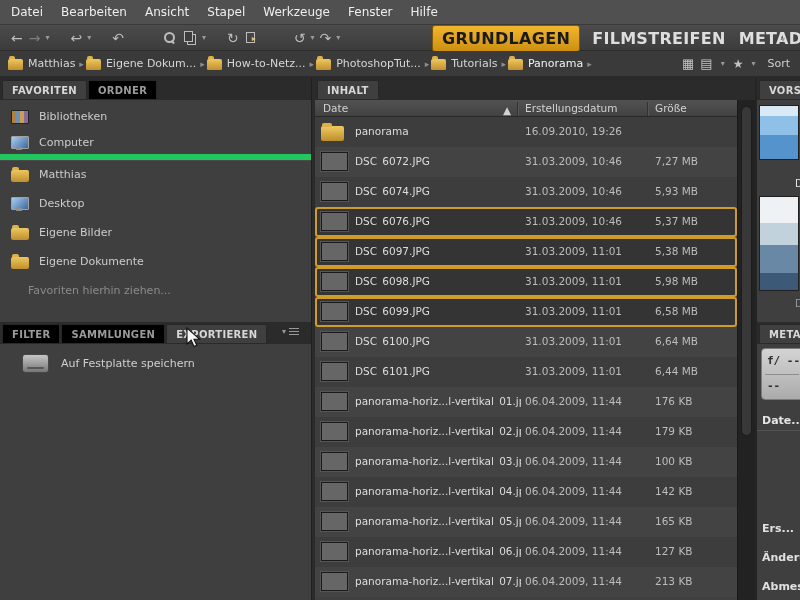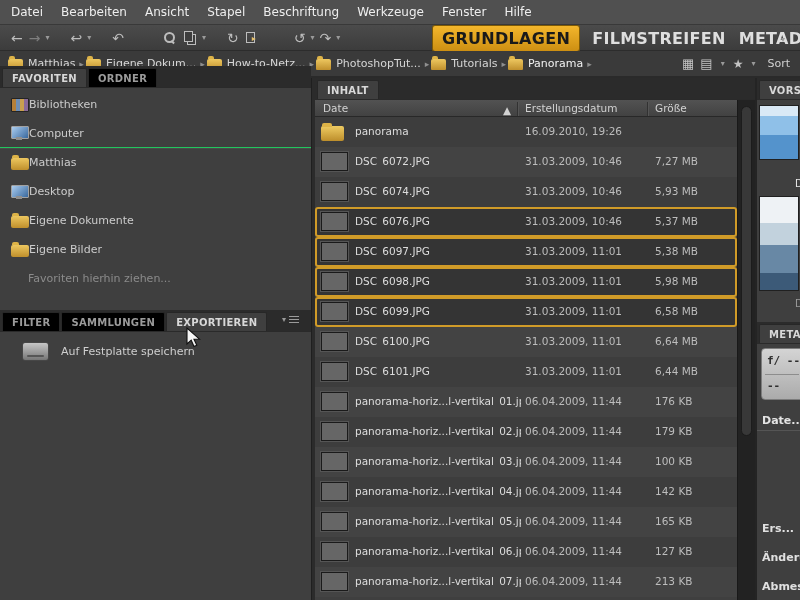--- a/index.html
+++ b/index.html
@@ -80,27 +80,27 @@
     border:1px solid #272727; border-bottom:none; border-radius:2px 2px 0 0;
     margin-right:1px; white-space:nowrap; }
   .tab.active { background:#3f3f3f; color:#d8d8d8; height:20px; margin-bottom:-1px; }
   .panel-menu { margin-left:auto; margin-right:6px; margin-bottom:5px;
     display:flex; align-items:center; gap:3px; }
   .pm-chev{ color:#9a9a9a; font-size:8px; } .pm-chev::before{content:"▾";}
   .pm-lines { width:10px; height:7px;
     background:repeating-linear-gradient(#9a9a9a 0 1px, transparent 1px 3px); }
 
   
-  .left-panel { left:0; top:66px; width:311px; height:522px; }
+  .left-panel { left:0; top:78px; width:311px; height:522px; }
   .vdiv1 { position:absolute; left:311px; top:78px; width:4px; height:522px;
     background:#2b2b2b; border-left:1px solid #1f1f1f; }
   .fav-list { position:absolute; left:0; top:24px; right:0; }
   .fav-item { display:flex; align-items:center; height:29px; padding-left:11px;
-    color:#cccccc; }
-  .fav-item.after-divider { border-bottom:1px solid #22c55e; box-shadow:0 1px 0 #4a4a4a; }
+    gap:10px; color:#cccccc; }
+  .fav-item.after-divider { border-bottom:6px solid #22c55e; box-shadow:0 1px 0 #4a4a4a; }
   .fav-ico { width:18px; height:14px; position:relative; flex:none; }
   .folder-icon { background:linear-gradient(#edc75f,#bf8f2c); border-radius:2px;
     height:12px; margin-top:2px; }
   .folder-icon::before { content:""; position:absolute; top:-3px; left:1px; width:7px;
     height:3px; background:#ddb347; border-radius:2px 2px 0 0; }
   .libraries-icon { border:1px solid #242424; border-radius:1px;
     background:linear-gradient(90deg,#b5803a 0 4px,#6f8fb5 4px 8px,#c8a050 8px 12px,#8a6a9a 12px); }
   .computer-icon::before, .desktop-icon::before { content:""; position:absolute; left:0;
     top:0; width:16px; height:11px; border:1px solid #a2a2a2;
     background:linear-gradient(135deg,#aacdf0,#3a699e); border-radius:1px; }
@@ -208,21 +208,20 @@
 <body>
 
 <div id="app">
 
   <div class="menubar">
 
   <span class="mitem">Datei</span>
       <span class="mitem">Bearbeiten</span>
       <span class="mitem">Ansicht</span>
       <span class="mitem">Stapel</span>
-      <span class="mitem">Beschriftung</span>
       <span class="mitem">Werkzeuge</span>
       <span class="mitem">Fenster</span>
       <span class="mitem">Hilfe</span>
     </div>
 
   <div class="toolbar">
     <span class="ticon i-back"></span>
     <span class="ticon i-fwd dim"></span>
     <span class="chev"></span>
     <span class="tgap"></span>
@@ -318,25 +317,25 @@
         <div class="fav-item">
           <span class="fav-ico folder-icon"></span>
           <span>Matthias</span>
         </div>
         <div class="fav-item">
           <span class="fav-ico desktop-icon"></span>
           <span>Desktop</span>
         </div>
         <div class="fav-item">
           <span class="fav-ico folder-icon"></span>
-          <span>Eigene Dokumente</span>
+          <span>Eigene Bilder</span>
         </div>
         <div class="fav-item">
           <span class="fav-ico folder-icon"></span>
-          <span>Eigene Bilder</span>
+          <span>Eigene Dokumente</span>
         </div>
       </div>
     <div class="drop-hint">Favoriten hierhin ziehen...</div>
 
     <div class="tabstrip bottom-strip">
 
     <span class="tab">FILTER</span>
         <span class="tab">SAMMLUNGEN</span>
         <span class="tab active">EXPORTIEREN</span>
       </div>

